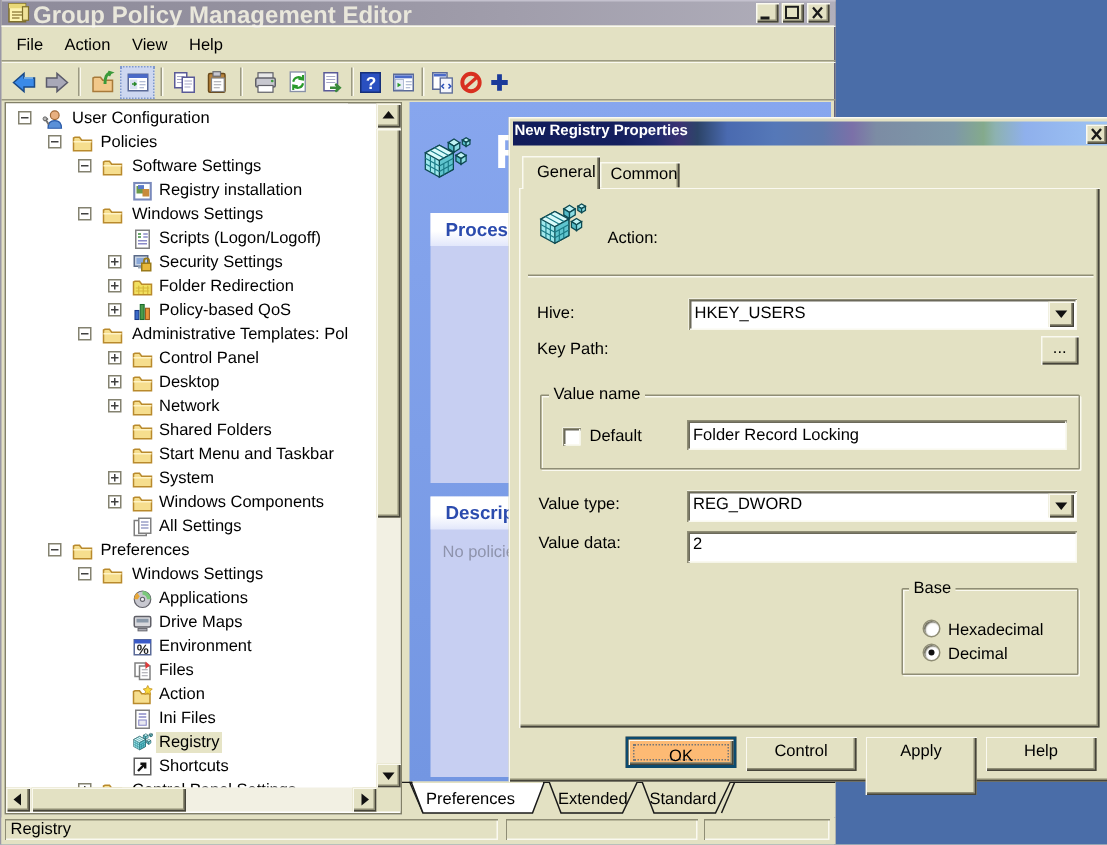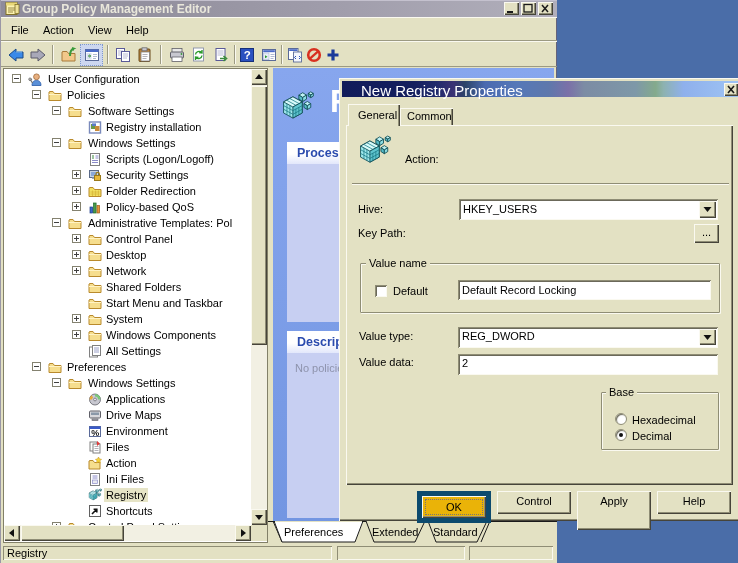--- a/index.html
+++ b/index.html
@@ -11,21 +11,21 @@
 
 <div class="abs bf" id="mainwin" style="left:0;top:0;width:557px;height:563px;border-right:1px solid #64627A;border-left:1px solid #9A97A6">
 
   <div class="abs" style="left:0;top:0;width:556px;height:17px;background:linear-gradient(90deg,#8E8B9B 0%,#94919F 30%,#A09DAB 60%,#B1AFBB 100%);box-shadow:inset 0 1px 0 #C4C1CE">
     <svg class="abs" style="left:4px;top:1px" width="15" height="15" viewBox="0 0 15 15">
       <rect x="1" y="1.5" width="11" height="12" fill="#FCF3B0" stroke="#80702A" stroke-width="1"></rect>
       <rect x="1" y="1.5" width="11" height="3" fill="#E8D878"></rect>
       <path d="M3 7h7M3 9h7M3 11h5" stroke="#9A8A48" stroke-width="1"></path>
       <rect x="10" y="3.5" width="4" height="9" fill="#EFE298" stroke="#80702A" stroke-width="0.8"></rect>
     </svg>
-    <div class="abs" style="left:21px;top:2px;font-weight:bold;font-size:12px;color:#E9E7DB">Group Policy Management Editor</div>
+    <div class="abs" style="left:21px;top:2px;font-weight:bold;font-size:16px;color:#E9E7DB">Group Policy Management Editor</div>
     <div class="abs btn" style="left:503px;top:2px;width:15px;height:13px">
         <svg width="15" height="13">
           <rect x="3" y="9" width="6" height="2" fill="#1A1A1A"></rect>
         </svg>
       </div>
     <div class="abs btn" style="left:520px;top:2px;width:15px;height:13px">
         <svg width="15" height="13">
           <rect x="3" y="2.5" width="8" height="7.5" fill="none" stroke="#1A1A1A" stroke-width="1.3"></rect>
         </svg>
       </div>
@@ -426,21 +426,21 @@
         <span class="abs" style="left:4px;top:1px">Registry</span>
       </div>
     <div class="abs" style="left:336px;top:1px;width:128px;height:14px;box-shadow:inset 1px 1px 0 #8F8D75, inset -1px -1px 0 #FAF9F0"></div>
     <div class="abs" style="left:468px;top:1px;width:84px;height:14px;box-shadow:inset 1px 1px 0 #8F8D75, inset -1px -1px 0 #FAF9F0"></div>
   </div>
 </div>
 
 <div class="abs bf" id="dlg" style="left:339px;top:78px;width:403px;height:443px;box-shadow:inset 1px 1px 0 #FAF9F0, inset -1px -1px 0 #46443A, inset -2px -2px 0 #8F8D75">
 
   <div class="abs" style="left:3px;top:3px;width:397px;height:16px;background:linear-gradient(90deg,#111C5A 0%,#141F5E 18%,#202A6C 24%,#3B3274 28%,#2C4468 31%,#4A6AB0 36%,#5578B8 44%,#5E78AC 52%,#7B70A8 57%,#7C8CA4 61%,#7E98A8 74%,#84AA8C 79%,#8DB2B0 81%,#8FB0EC 86%,#9EC4F4 100%)">
-    <div class="abs" style="left:19px;top:1px;font-weight:normal;font-size:15px;color:#fff">New Registry Properties</div>
+    <div class="abs" style="left:1px;top:1px;font-weight:bold;font-size:10px;color:#fff">New Registry Properties</div>
     <div class="abs btn" style="left:382px;top:2px;width:14px;height:13px">
         <svg width="14" height="13">
           <path d="M4 3 L10 10 M10 3 L4 10" stroke="#1A1A1A" stroke-width="1.6"></path>
         </svg>
       </div>
   </div>
 
   <div class="abs bf" style="left:9px;top:26px;width:52px;height:22px;box-shadow:inset 1px 1px 0 #FAF9F0, inset -1px 0 0 #46443A, inset -2px 0 0 #8F8D75;z-index:3">
     <div class="abs" style="left:10px;top:5px">General</div>
   </div>
@@ -483,21 +483,21 @@
     <div class="abs" style="left:12px;top:102px">Key Path:</div>
     <div class="abs btn" style="left:348px;top:99px;width:25px;height:19px">
         <div style="margin-top:2px">...</div>
       </div>
 
     <div class="abs" style="left:14px;top:138px;width:360px;height:50px;border:1px solid #8F8D75;border-radius:1px;box-shadow:1px 1px 0 #FAF9F0, inset 1px 1px 0 #FAF9F0"></div>
     <div class="abs bf" style="left:20px;top:132px;padding:0 3px">Value name</div>
     <div class="abs" style="left:29px;top:160px;width:12px;height:12px;background:#fff;box-shadow:inset 1px 1px 0 #8F8D75, inset -1px -1px 0 #FAF9F0, inset 2px 2px 0 #6B695A"></div>
     <div class="abs" style="left:47px;top:160px">Default</div>
     <div class="abs" style="left:112px;top:155px;width:253px;height:20px;background:#fff;box-shadow:inset 1px 1px 0 #8F8D75, inset -1px -1px 0 #FAF9F0, inset 2px 2px 0 #6B695A">
-      <div class="abs" style="left:4px;top:4px">Default Record Locking</div>
+      <div class="abs" style="left:4px;top:4px">Folder Record Locking</div>
     </div>
 
     <div class="abs" style="left:13px;top:205px">Value type:</div>
     <div class="abs" style="left:112px;top:202px;width:260px;height:21px;background:#fff;box-shadow:inset 1px 1px 0 #8F8D75, inset -1px -1px 0 #FAF9F0, inset 2px 2px 0 #6B695A">
       <div class="abs" style="left:4px;top:3px">REG_DWORD</div>
       <div class="abs btn" style="right:2px;top:2px;width:17px;height:16px">
           <svg width="17" height="16">
             <path d="M8.5 11 L12.5 6 L4.5 6 Z" fill="#111"></path>
           </svg>
         </div>
@@ -511,19 +511,19 @@
     <div class="abs" style="left:255px;top:267px;width:118px;height:58px;border:1px solid #8F8D75;border-radius:1px;box-shadow:1px 1px 0 #FAF9F0, inset 1px 1px 0 #FAF9F0"></div>
     <div class="abs bf" style="left:260px;top:261px;padding:0 3px">Base</div>
     <div class="abs" style="left:269px;top:288px;width:12px;height:12px;border-radius:50%;background:#fff;border:1px solid #8F8D75;box-shadow:inset 1px 1px 1px #6B695A"></div>
     <div class="abs" style="left:286px;top:289px">Hexadecimal</div>
     <div class="abs" style="left:269px;top:304px;width:12px;height:12px;border-radius:50%;background:#fff;border:1px solid #8F8D75;box-shadow:inset 1px 1px 1px #6B695A">
         <div style="position:absolute;left:3px;top:3px;width:4px;height:4px;border-radius:50%;background:#111"></div>
       </div>
     <div class="abs" style="left:286px;top:305px">Decimal</div>
   </div>
 
-  <div class="abs" style="left:78px;top:413px;width:74px;height:32px;border:5px solid #0c4a6e;background:#eab308;box-shadow:inset 1px 1px 0 #FAF9F0, inset -1px -1px 0 #46443A, inset -2px -2px 0 #8F8D75">
+  <div class="abs" style="left:78px;top:413px;width:74px;height:21px;border:2px solid #0c4a6e;background:#fdba74;box-shadow:inset 1px 1px 0 #FAF9F0, inset -1px -1px 0 #46443A, inset -2px -2px 0 #8F8D75">
     <div class="abs" style="left:3px;top:3px;right:3px;bottom:3px;border:1px dotted #777;text-align:center;padding-top:1px">OK</div>
   </div>
   <div class="abs btn" style="left:158px;top:413px;width:74px;height:23px;padding-top:4px">Control</div>
   <div class="abs btn" style="left:238px;top:413px;width:74px;height:39px;padding-top:4px">Apply</div>
   <div class="abs btn" style="left:318px;top:413px;width:74px;height:23px;padding-top:4px">Help</div>
 </div>
 
 </body></html>

